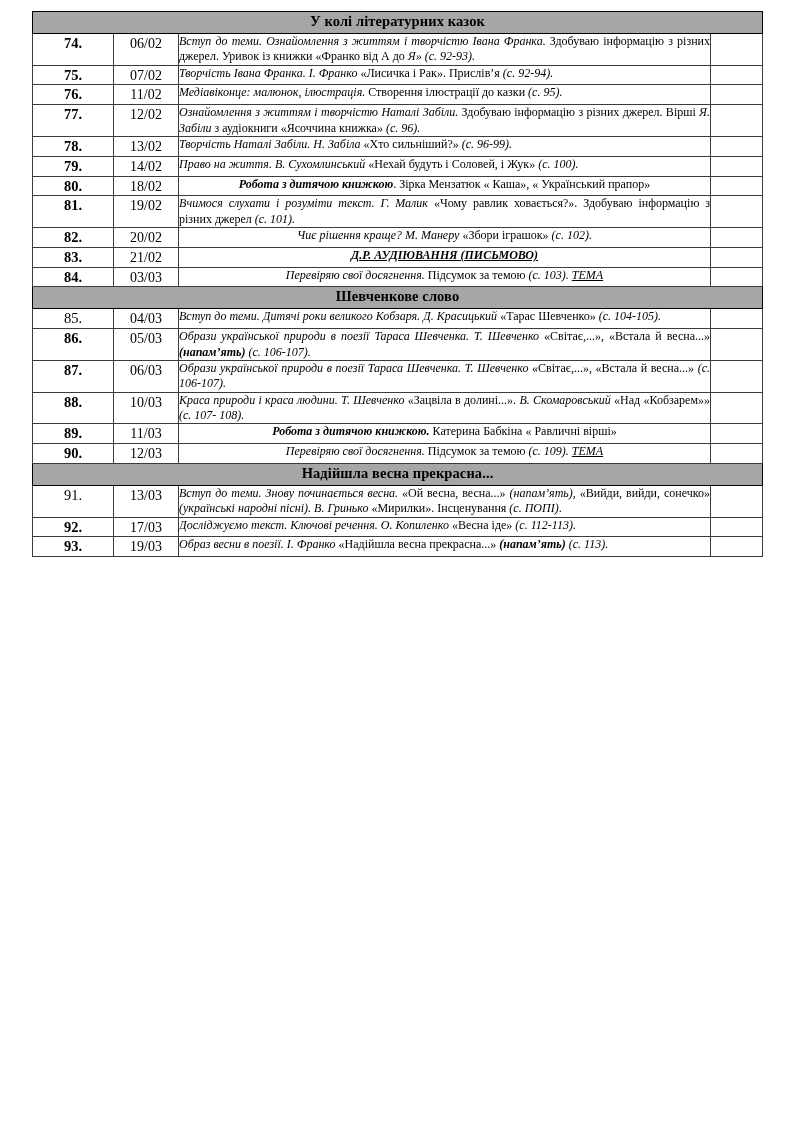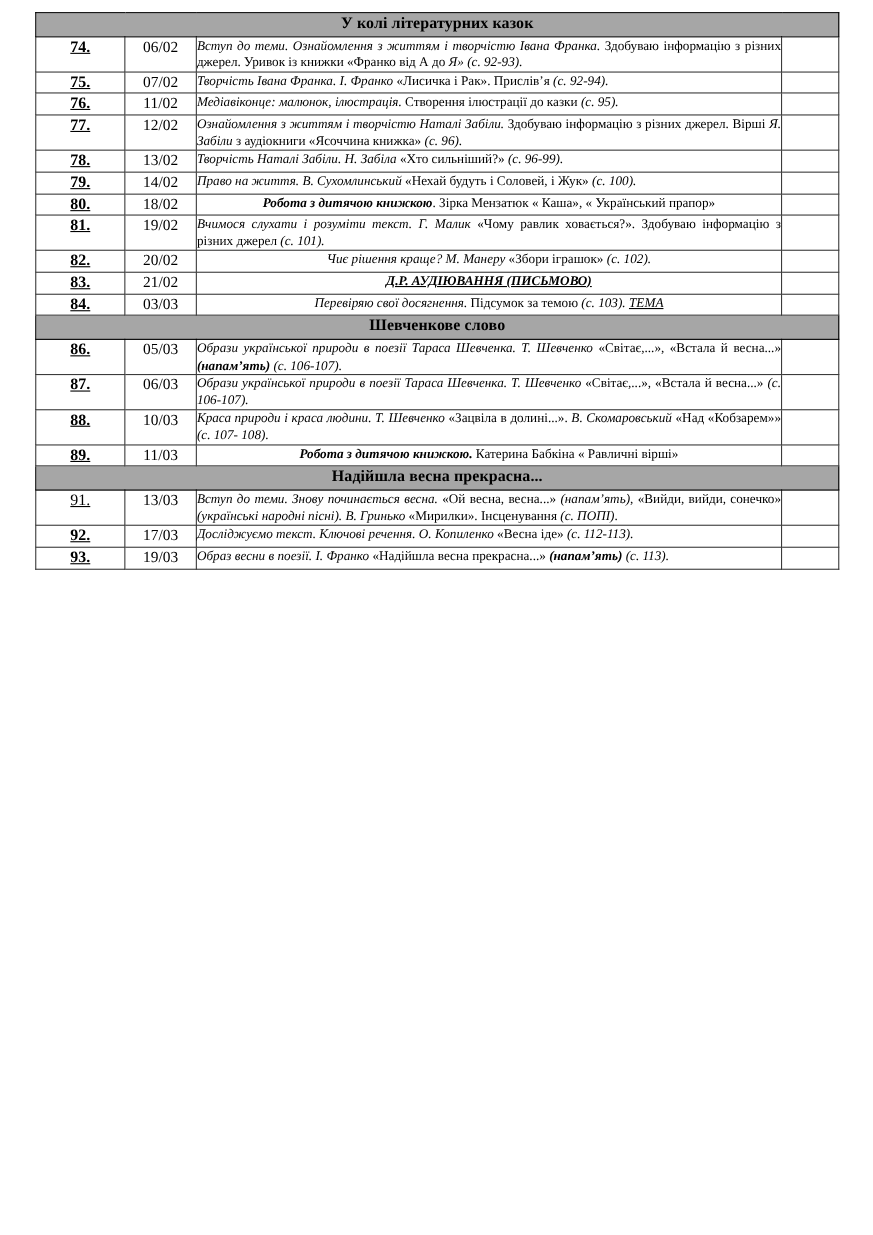--- a/index.html
+++ b/index.html
@@ -60,21 +60,20 @@
   
   td.num {
     text-align: center;
     vertical-align: top;
     padding: 6px 12px 0 0;
   }
   .num-text {
     font-size: 14.5px;
     font-weight: bold;
     line-height: 1.15;
-    text-decoration: underline;
   }
   .num-text.plain { font-weight: normal; }
 
   
   td.date {
     text-align: center;
     vertical-align: middle;
     padding: 0 2px;
   }
   .date-text {
@@ -207,20 +206,28 @@
             <div class="body-text left"><span class="it">Перевіряю свої досягнення.</span><span> Підсумок за темою </span><span class="it">(с. 103).</span><span>   </span><span class="iu">ТЕМА</span></div>
           </td>
           <td class="note">&nbsp;</td>
         </tr>
         <tr class="section-row">
           <td colspan="4">
             <div class="section-title">Шевченкове слово</div>
           </td>
         </tr>
         <tr>
+          <td class="num"><span class="num-text plain">85.</span></td>
+          <td class="date"><span class="date-text">04/03</span></td>
+          <td class="body">
+            <div class="body-text"><span class="it">Вступ до теми. Дитячі роки великого Кобзаря. Д. Красицький</span><span> «Тарас Шевченко» </span><span class="it">(с. 104-105).</span></div>
+          </td>
+          <td class="note">&nbsp;</td>
+        </tr>
+        <tr>
           <td class="num"><span class="num-text">86.</span></td>
           <td class="date"><span class="date-text">05/03</span></td>
           <td class="body">
             <div class="body-text"><span class="it">Образи української природи в поезії Тараса Шевченка. Т. Шевченко</span><span> «Світає,...», «Встала й весна...» </span><span class="bi">(напам’ять)</span><span> </span><span class="it">(с. 106-107).</span></div>
           </td>
           <td class="note">&nbsp;</td>
         </tr>
         <tr>
           <td class="num"><span class="num-text">87.</span></td>
           <td class="date"><span class="date-text">06/03</span></td>
@@ -235,20 +242,28 @@
           <td class="body">
             <div class="body-text"><span class="it">Краса природи і краса людини. Т. Шевченко</span><span> «Зацвіла в долині...». </span><span class="it">В. Скомаровський</span><span> «Над «Кобзарем»» </span><span class="it">(с. 107- 108).</span></div>
           </td>
           <td class="note">&nbsp;</td>
         </tr>
         <tr>
           <td class="num"><span class="num-text">89.</span></td>
           <td class="date"><span class="date-text">11/03</span></td>
           <td class="body">
             <div class="body-text left"><span class="bi">Робота з дитячою книжкою.</span><span> Катерина Бабкіна   « Равличні вірші»</span></div>
+          </td>
+          <td class="note">&nbsp;</td>
+        </tr>
+        <tr>
+          <td class="num"><span class="num-text">90.</span></td>
+          <td class="date"><span class="date-text">12/03</span></td>
+          <td class="body">
+            <div class="body-text left"><span class="it">Перевіряю свої досягнення.</span><span> Підсумок за темою </span><span class="it">(с. 109).</span><span>   </span><span class="iu">ТЕМА</span></div>
           </td>
           <td class="note">&nbsp;</td>
         </tr>
         <tr class="section-row">
           <td colspan="4">
             <div class="section-title">Надійшла весна прекрасна...</div>
           </td>
         </tr>
         <tr>
           <td class="num"><span class="num-text plain">91.</span></td>

